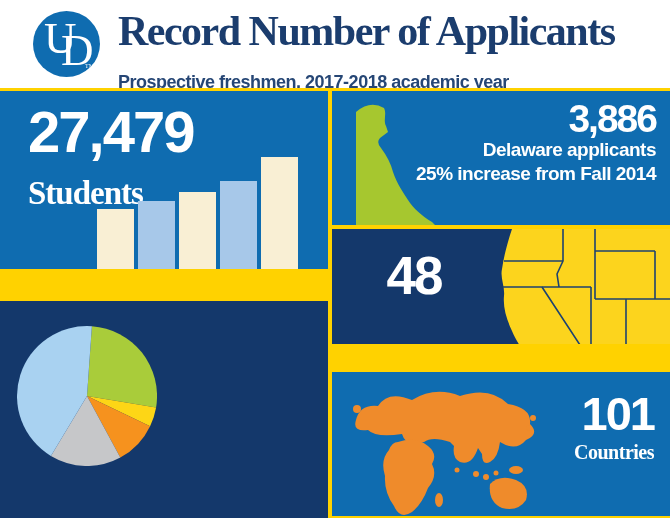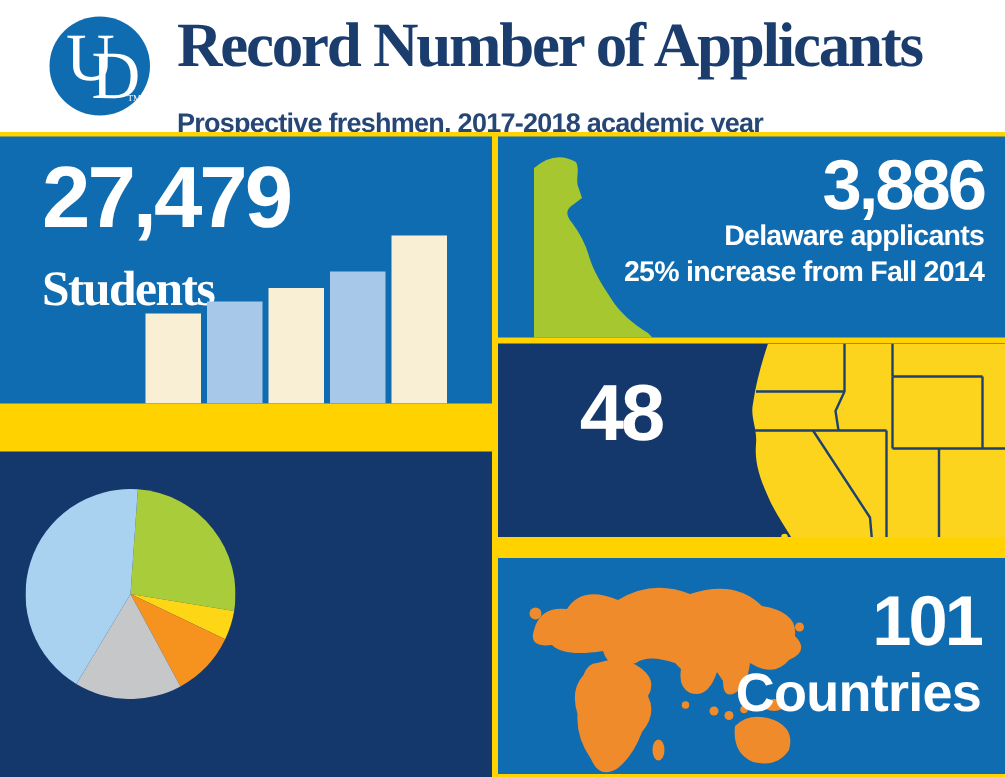--- a/index.html
+++ b/index.html
@@ -21,56 +21,56 @@
 
   
   .board { position:absolute; left:0; top:88px; width:670px; height:430px; background:var(--gold); }
   .panel { position:absolute; overflow:hidden; color:#fff; }
   .blue { background:var(--brand-blue); }
   .navybg { background:var(--navy); }
 
   .p-students { left:0; top:3px; width:328px; height:178px; }
   .p-diversity { left:0; top:213px; width:328px; height:217px; }
   .p-delaware { left:332px; top:3px; width:338px; height:134px; }
-  .p-states { left:332px; top:141px; width:338px; height:129px; }
+  .p-states { left:332px; top:141px; width:338px; height:115px; }
   .p-countries { left:332px; top:284px; width:338px; height:144px; }
 
   .bignum { font-weight:bold; letter-spacing:-2px; line-height:1; }
 
   
   .students-text { position:absolute; left:28px; top:12px; }
   .students-text .bignum { font-size:58px; }
   .students-text .lbl { font-size:33px; font-weight:bold; letter-spacing:-1px; margin-top:14px;font-family:Liberation Serif, serif; }
   .bars { position:absolute; left:97px; bottom:0; display:flex; align-items:flex-end; gap:4px; }
   .bars .bar { width:37px; }
 
   
   .de-map { position:absolute; left:20px; top:9px; }
   .de-text { position:absolute; right:14px; top:8px; text-align:right; }
-  .de-text .bignum { font-size:47px; }
+  .de-text .bignum { font-size:39px; }
   .de-text .ln { font-size:19px; font-weight:bold; letter-spacing:-0.5px; line-height:1.25; }
 
   
   .us-map { position:absolute; right:0; top:0; }
   .st-text { position:absolute; left:22px; top:20px; width:120px; text-align:center; }
   .st-text .bignum { font-size:53px; }
   .st-text .lbl { font-size:28px; font-weight:bold; letter-spacing:-0.5px; margin-top:10px; }
 
   
   .pie { position:absolute; left:17px; top:25px; }
   .div-text { position:absolute; right:12px; top:4px; width:210px; text-align:right; }
   .div-text .bignum { font-size:58px; }
   .div-text .desc { font-size:20px; font-weight:bold; letter-spacing:-0.5px; line-height:1.13; margin-top:3px; }
   .div-text .foot { font-size:12px; font-weight:bold; margin-top:5px; }
 
   
   .world-map { position:absolute; left:8px; top:6px; }
   .co-text { position:absolute; right:16px; top:18px; text-align:right; }
   .co-text .bignum { font-size:47px; }
-  .co-text .lbl { font-size:36px; font-weight:bold; letter-spacing:-0.5px; margin-top:4px; }
+  .co-text .lbl { font-size:20px; font-weight:bold; letter-spacing:-0.5px; margin-top:4px;font-family:Liberation Serif, serif; }
 
   
   .shape-green { fill:var(--green); }
   .shape-orange { fill:var(--orange); }
   .land-yellow { fill:var(--map-yellow); }
   .state-line { stroke:#1d4270; stroke-width:1.6; fill:none; stroke-linejoin:round; }
 </style>
 </head>
 <body>
 

